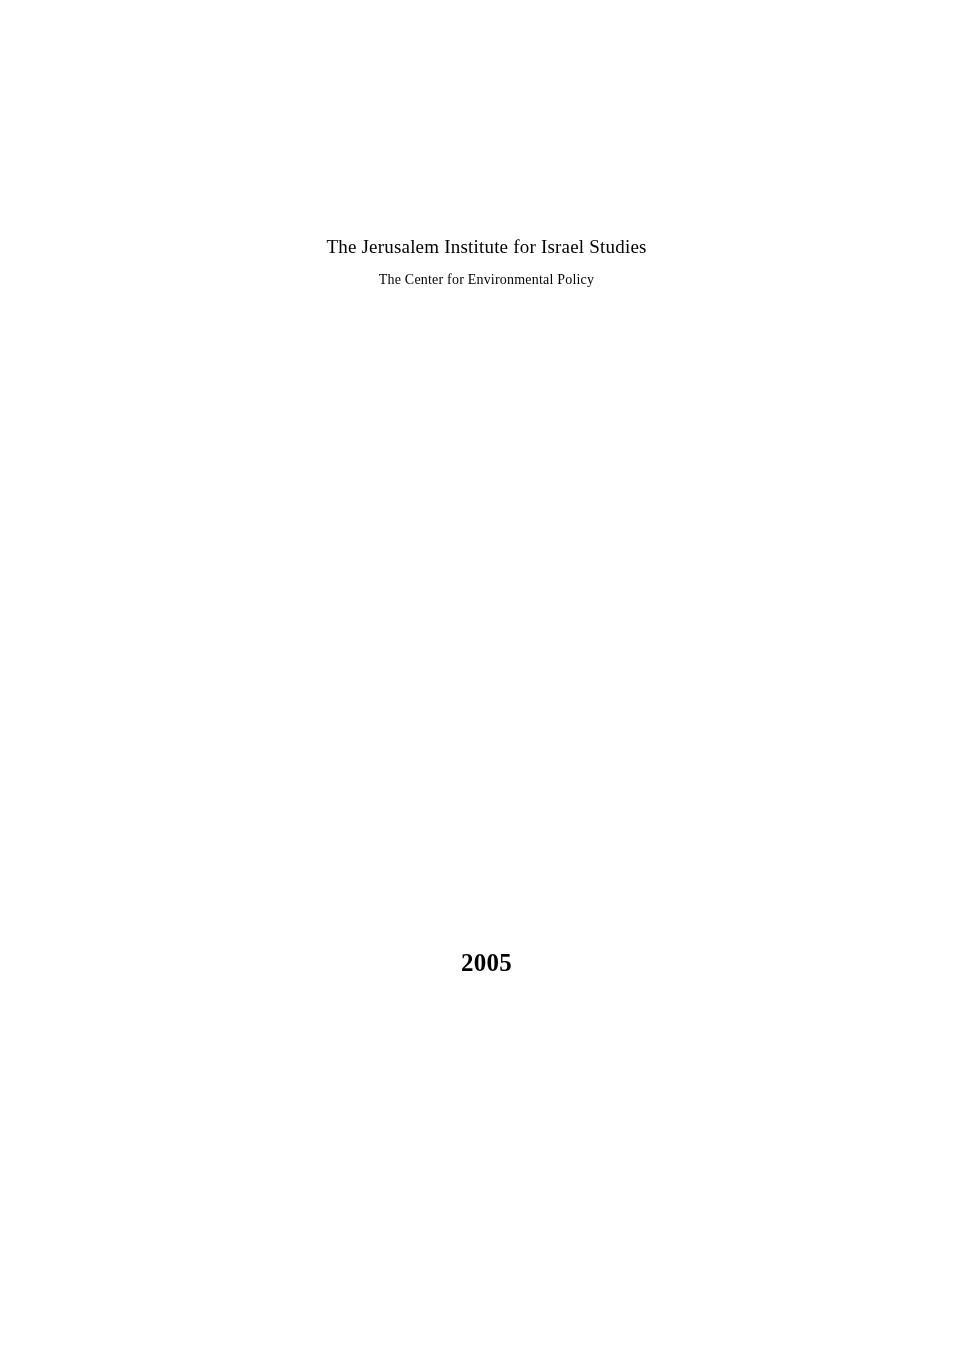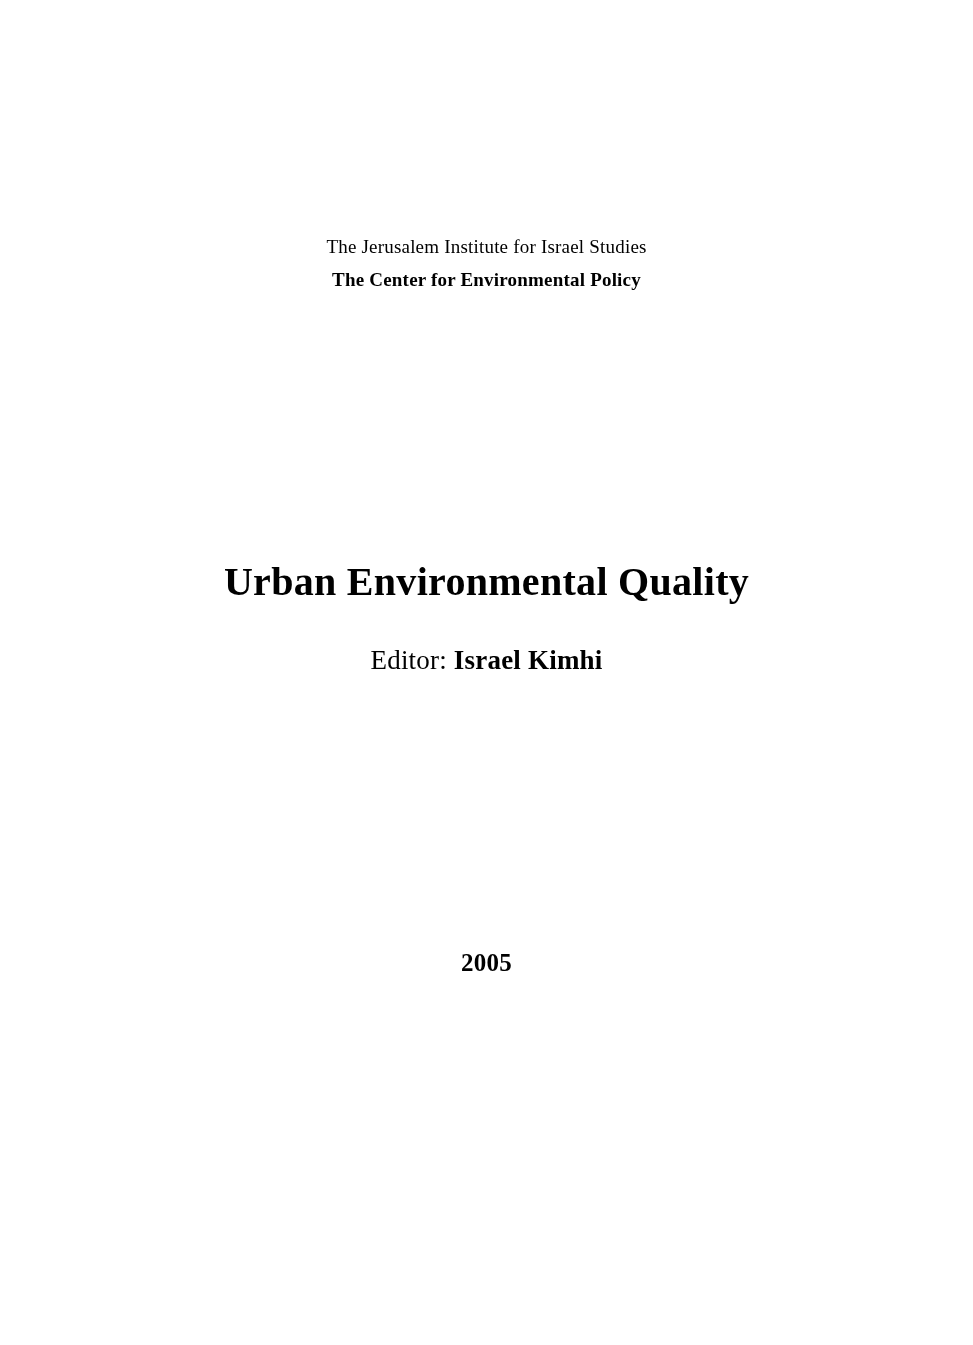--- a/index.html
+++ b/index.html
@@ -30,24 +30,24 @@
   }
   .inst-line-1 {
     top: 234px;
     font-size: 19px;
     letter-spacing: 0.2px;
     line-height: 26px;
     font-weight: normal;
   }
   .inst-line-2 {
     top: 267px;
-    font-size: 19px;
+    font-size: 14px;
     letter-spacing: 0.2px;
     line-height: 26px;
-    font-weight: bold;
+    font-weight: normal;
   }
   .doc-title {
     top: 558px;
     font-size: 40px;
     font-weight: bold;
     letter-spacing: 0.3px;
     line-height: 48px;
   }
   .editor-line {
     top: 643px;
@@ -71,22 +71,17 @@
 </style>
 </head>
 <body>
 
 <div class="page">
 
   <div class="center-block inst-line-1">The Jerusalem Institute for Israel Studies</div>
 
   <div class="center-block inst-line-2">The Center for Environmental Policy</div>
 
-  <div class="center-block doc-title">Urban Environmental Quality</div>
 
-  <div class="center-block editor-line">
-    <span class="editor-label">Editor:</span>
-    <span class="editor-name">Israel Kimhi</span>
-  </div>
 
   <div class="center-block year-line">2005</div>
 
 </div>
 
 </body></html>

